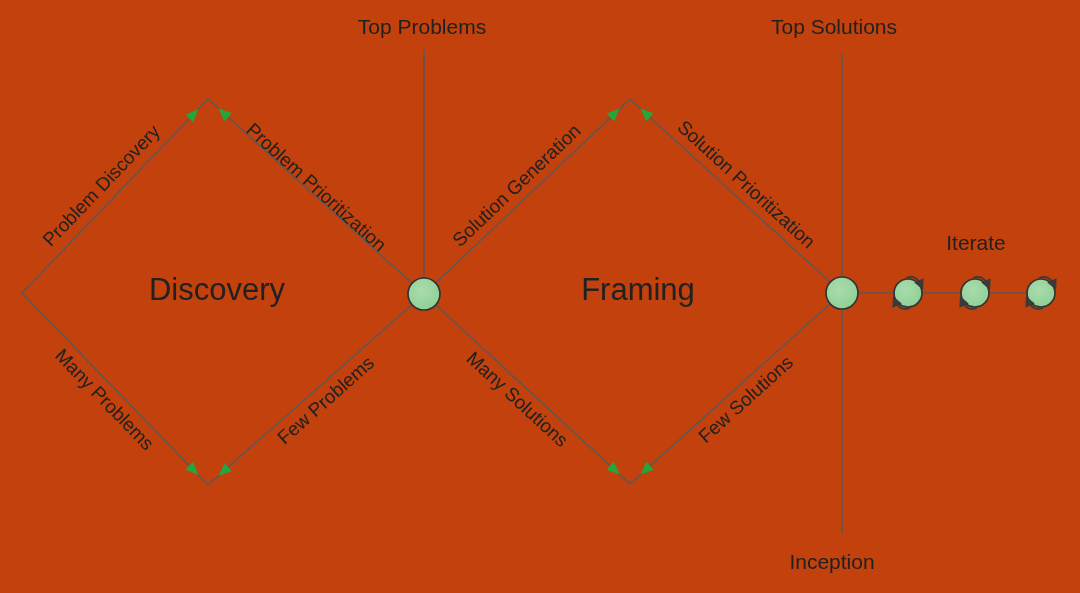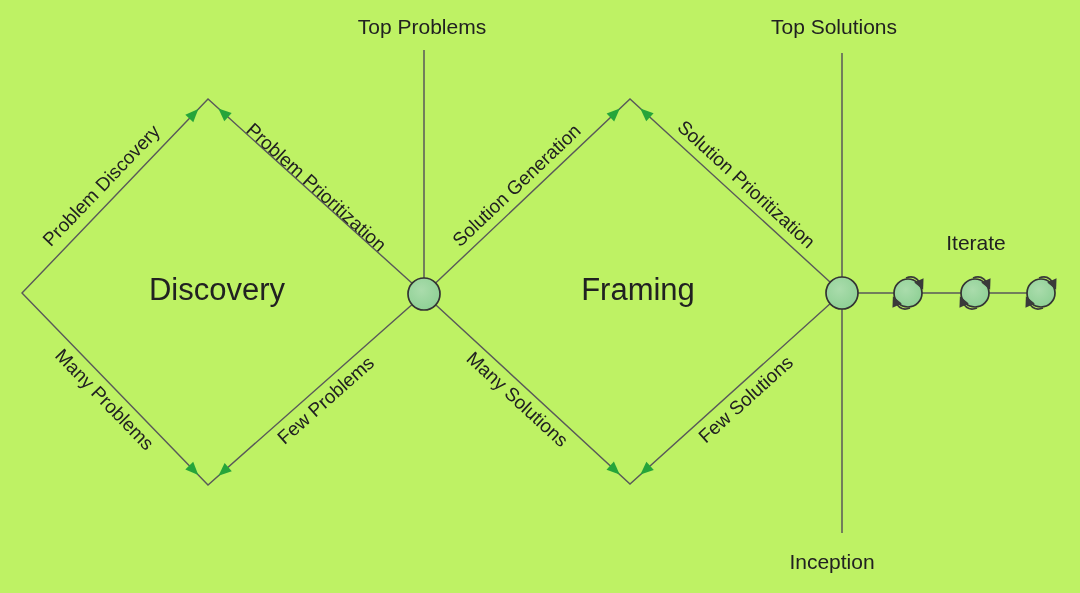--- a/index.html
+++ b/index.html
@@ -1,20 +1,20 @@
 <!DOCTYPE html>
 <html><head>
 <meta charset="utf-8">
 <style>
   html, body { margin: 0; padding: 0; background: #ffffff; }
   .canvas {
     position: relative;
     width: 1080px;
     height: 593px;
-    background: #bef264;
+    background: #c2410c;
     overflow: hidden;
     font-family: "Liberation Sans", sans-serif;
   }
   svg { display: block; }
   .edges        { fill: none; stroke-width: 1.4px; }
   .mlines       { fill: none; stroke-width: 1.5px; }
   .nodes circle { stroke-width: 1.7px; }
   .cycles path  { fill: none; stroke-width: 1.7px; }
   .phase-title     { font-size: 31px; text-anchor: middle; }
   .milestone-label { font-size: 21px; text-anchor: middle; }

